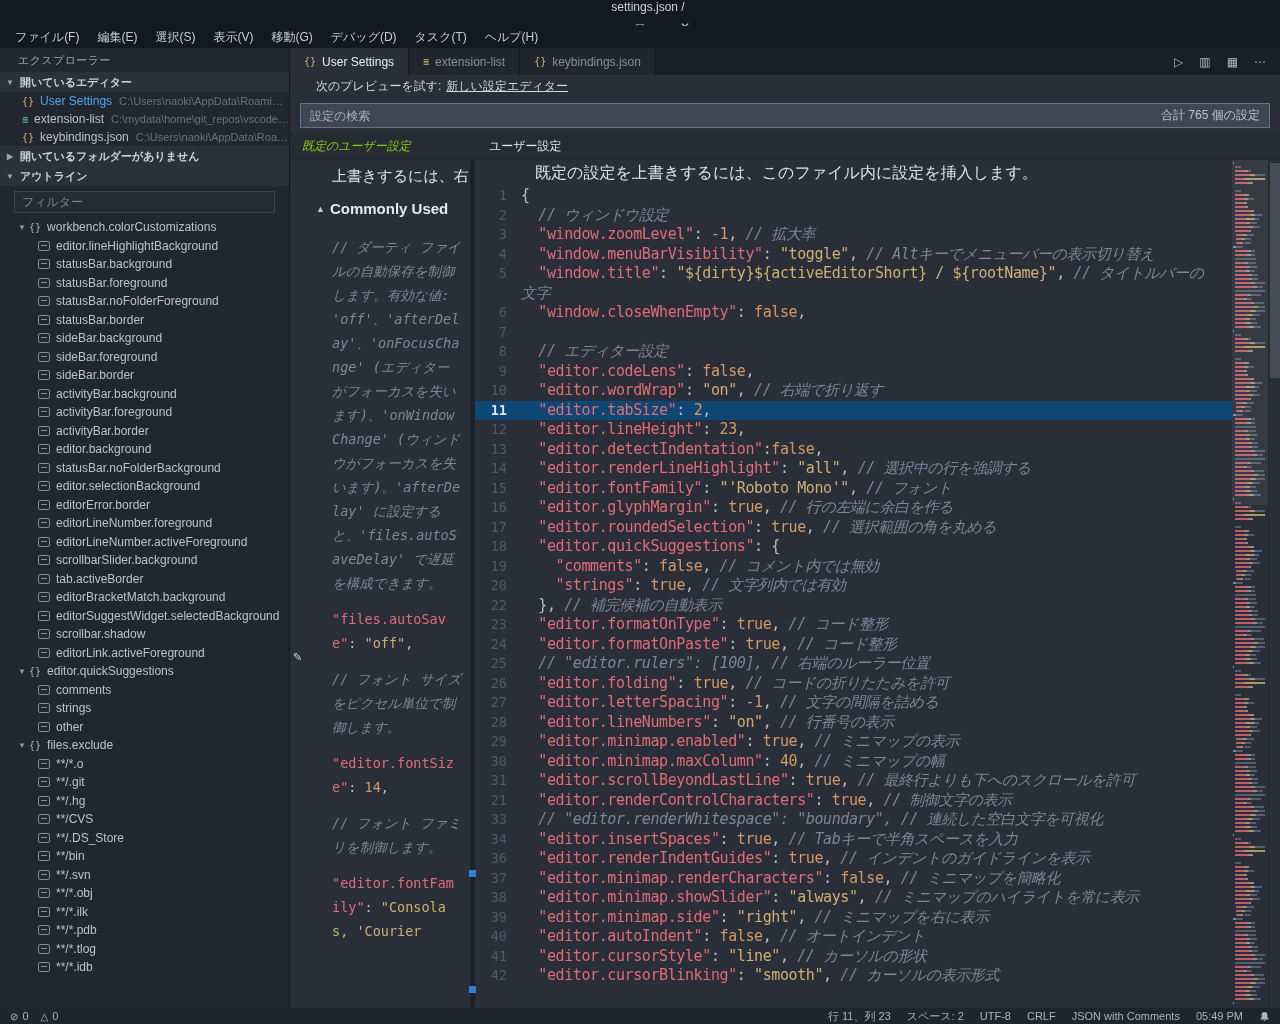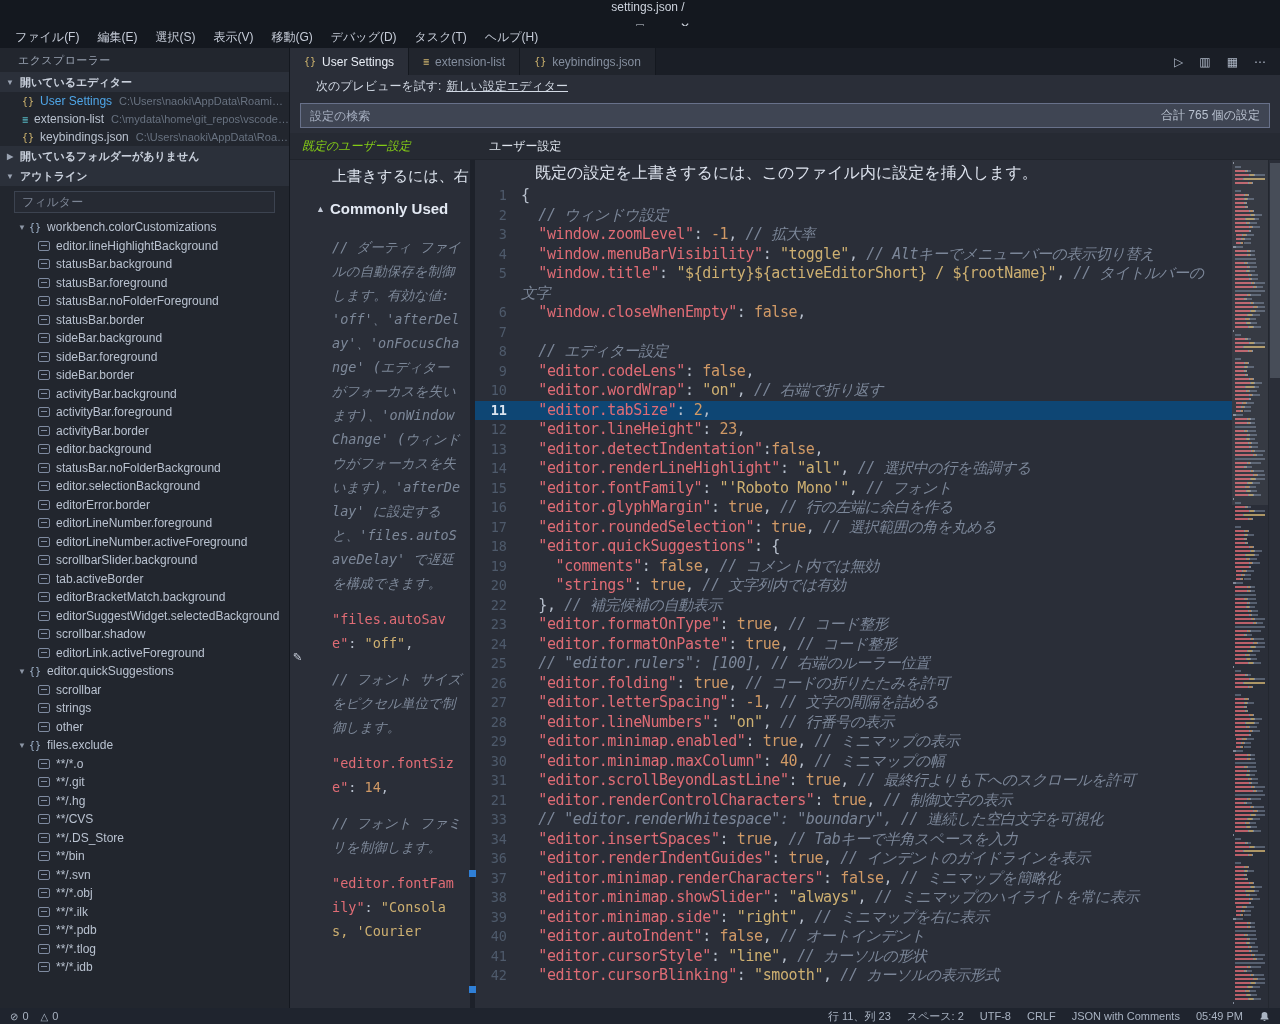--- a/index.html
+++ b/index.html
@@ -289,21 +289,21 @@
             <span class="prop-icon"></span>
             <span class="tree-label">editorLink.activeForeground</span>
           </div>
           <div class="tree-row d0">
             <span class="twisty">▼</span>
             <span class="obj-icon">{}</span>
             <span class="tree-label">editor.quickSuggestions</span>
           </div>
           <div class="tree-row d1">
             <span class="prop-icon"></span>
-            <span class="tree-label">scrollbar</span>
+            <span class="tree-label">comments</span>
           </div>
           <div class="tree-row d1">
             <span class="prop-icon"></span>
             <span class="tree-label">strings</span>
           </div>
           <div class="tree-row d1">
             <span class="prop-icon"></span>
             <span class="tree-label">other</span>
           </div>
           <div class="tree-row d0">

